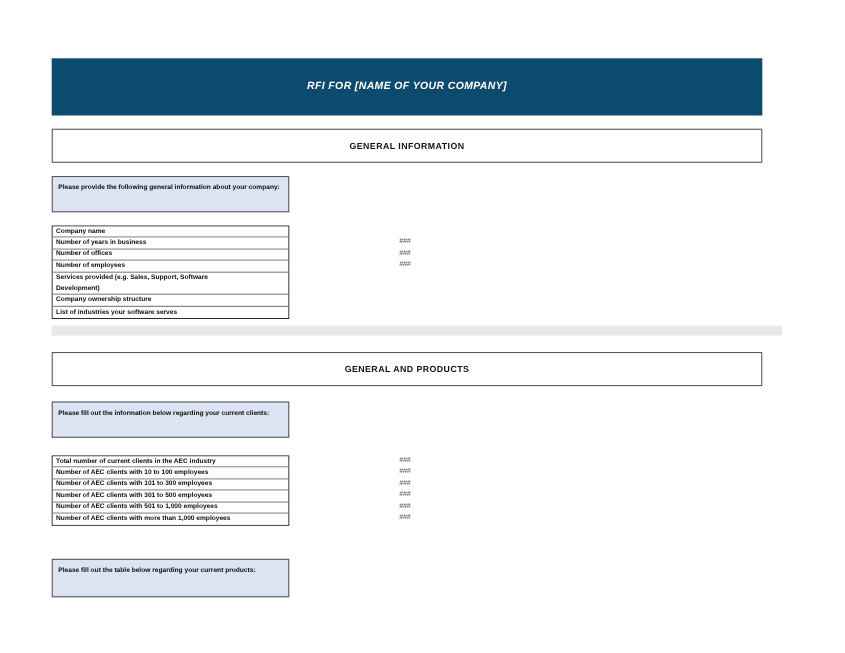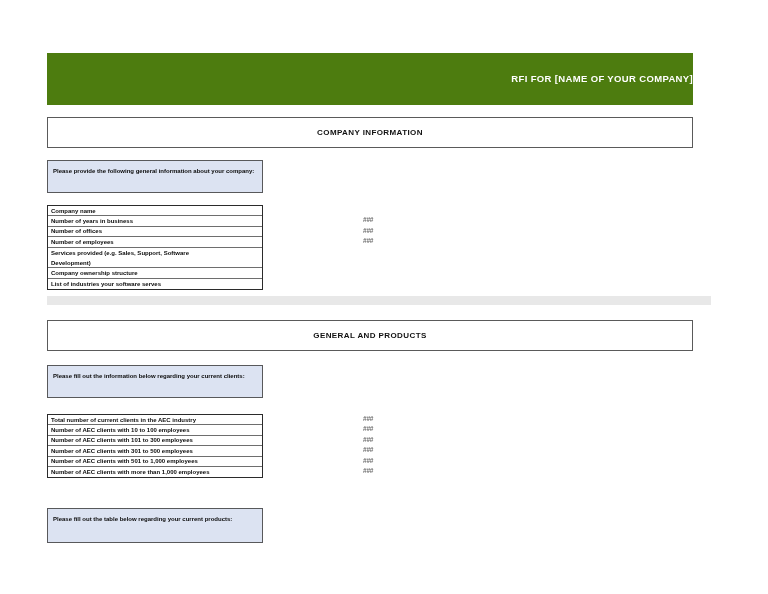--- a/index.html
+++ b/index.html
@@ -24,24 +24,25 @@
     background: #ffffff;
   }
 
   
   .title-banner {
     position: absolute;
     left: 47px;
     top: 53px;
     width: 646px;
     height: 52px;
-    background: #4d7c0f;
+    background: #0c4a6e;
     display: flex;
     align-items: center;
-    justify-content: flex-end;
+    justify-content: center;
+    font-style: italic;
   }
   .title-banner-text {
     color: #ffffff;
     font-size: 9.5px;
     font-weight: bold;
     letter-spacing: 0.35px;
     text-align: center;
     line-height: 1.2;
   }
 
@@ -148,21 +149,21 @@
 </head>
 <body>
 
 <div class="sheet">
 
   <div class="title-banner">
     <span class="title-banner-text">RFI FOR [NAME OF YOUR COMPANY]</span>
   </div>
 
   <div class="section-header" style="top:117px;">
-    <span class="section-header-text">COMPANY INFORMATION</span>
+    <span class="section-header-text">GENERAL INFORMATION</span>
   </div>
 
   <div class="callout" style="top:160px; height:33px;">
     <span class="callout-text">Please provide the following general information about your company:</span>
   </div>
 
   <div class="data-table" style="top:205px;">
     <div class="data-row single">
       <span class="data-label">Company name</span>
     </div>

